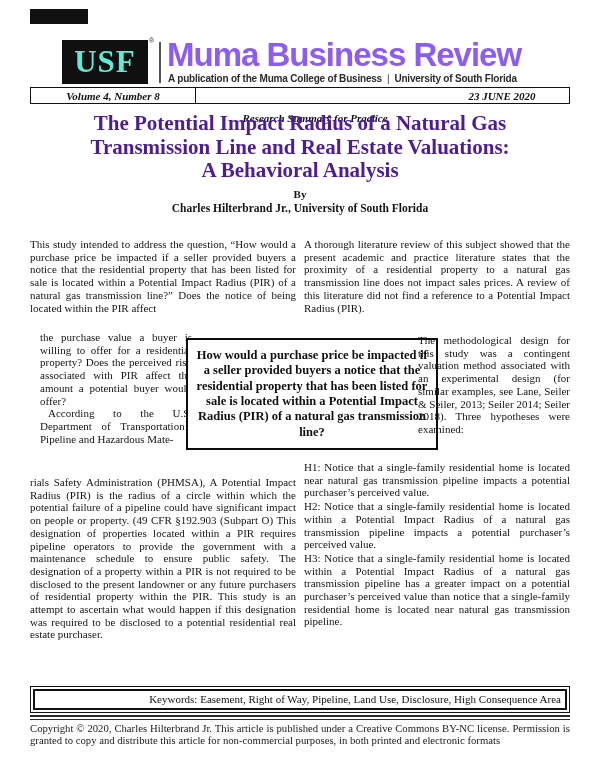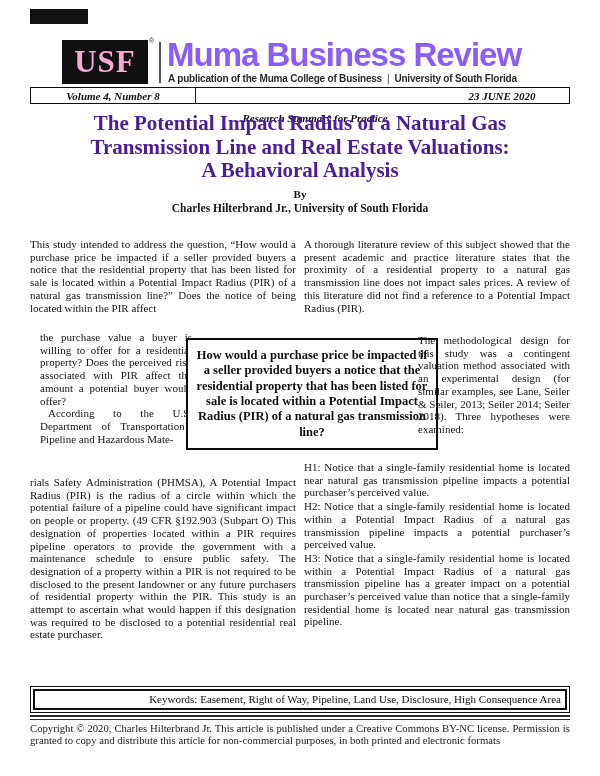--- a/index.html
+++ b/index.html
@@ -8,21 +8,21 @@
     font-family:"Liberation Serif",serif;color:#141414;overflow:hidden;
     margin:0 auto;
   }
   .abs{position:absolute;}
 
   
   .corner-tab{left:30px;top:9px;width:58px;height:15px;background:#111;}
 
   
   .usf-logo{left:62px;top:40px;width:86px;height:44px;background:#101010;
-    color:#f9a8d4;display:flex;align-items:center;justify-content:center;
+    color:#5eead4;display:flex;align-items:center;justify-content:center;
     font-weight:bold;font-size:31px;letter-spacing:1px;font-family:"Liberation Serif",serif;}
   .reg-mark{left:149px;top:37px;font-size:7px;color:#333;font-family:"Liberation Sans",sans-serif;}
   .brand-sep{left:159px;top:42px;width:2px;height:41px;background:#555;}
   .brand-name{left:167px;top:36px;width:420px;font-family:"Liberation Sans",sans-serif;
     font-weight:bold;font-size:33px;letter-spacing:-1px;color:#8b5cf6;white-space:nowrap;}
   .brand-tagline{left:168px;top:73px;width:400px;font-family:"Liberation Sans",sans-serif;
     font-weight:bold;font-size:10px;color:#2a2a2a;white-space:nowrap;letter-spacing:-0.2px;}
   .tag-sep{padding:0 5px;font-weight:normal;color:#444;}
 
   

